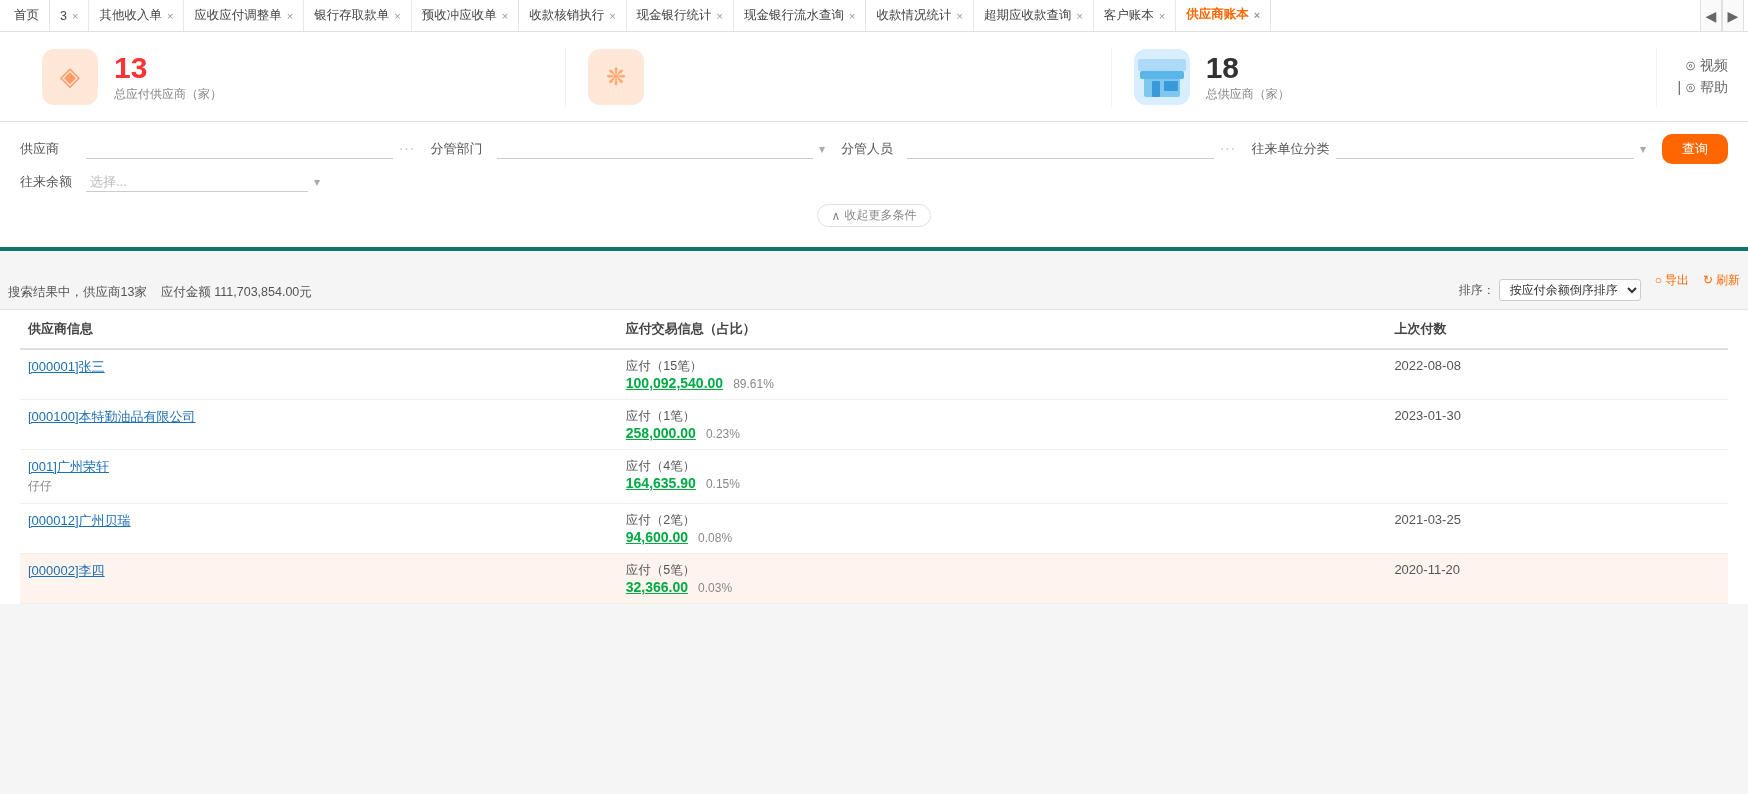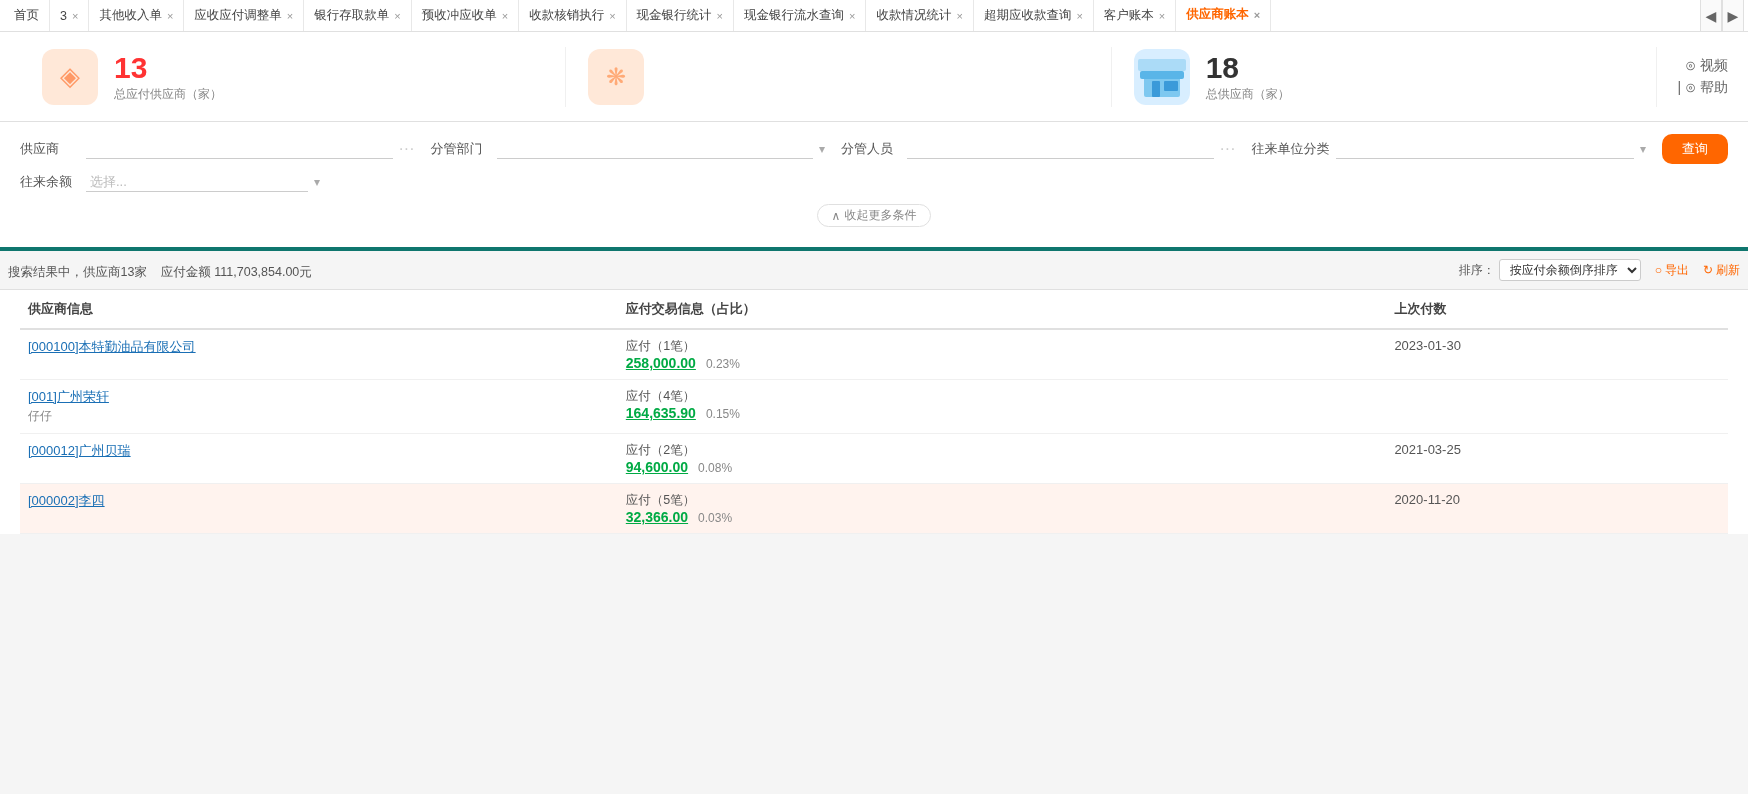--- a/index.html
+++ b/index.html
@@ -179,20 +179,21 @@
       display: flex;
       align-items: center;
       gap: 14px;
     }
     .result-sort {
       display: flex;
       align-items: center;
       gap: 4px;
       font-size: 12px;
       color: #555;
+      margin-top: 20px;
     }
     .sort-dropdown {
       border: 1px solid #ccc;
       border-radius: 3px;
       padding: 2px 6px;
       font-size: 12px;
       background: #fff;
       cursor: pointer;
       color: #333;
     }
@@ -395,20 +396,31 @@
   <div class="table-wrapper">
     <table class="data-table">
       <thead>
         <tr>
           <th style="width:35%;">供应商信息</th>
           <th style="width:45%;">应付交易信息（占比）</th>
           <th style="width:20%;">上次付数</th>
         </tr>
       </thead>
       <tbody id="table-body">
+      <tr>
+            <td><span class="supplier-link">[000001]张三</span></td>
+            <td>
+              <div class="tx-label">应付（15笔）</div>
+              <div style="display: flex; align-items: baseline;">
+                <span class="tx-amount">100,092,540.00</span>
+                <span class="tx-pct">89.61%</span>
+              </div>
+            </td>
+            <td class="last-pay">2022-08-08</td>
+          </tr>
           <tr>
             <td><span class="supplier-link">[000100]本特勤油品有限公司</span></td>
             <td>
               <div class="tx-label">应付（1笔）</div>
               <div style="display: flex; align-items: baseline;">
                 <span class="tx-amount">258,000.00</span>
                 <span class="tx-pct">0.23%</span>
               </div>
             </td>
             <td class="last-pay">2023-01-30</td>

